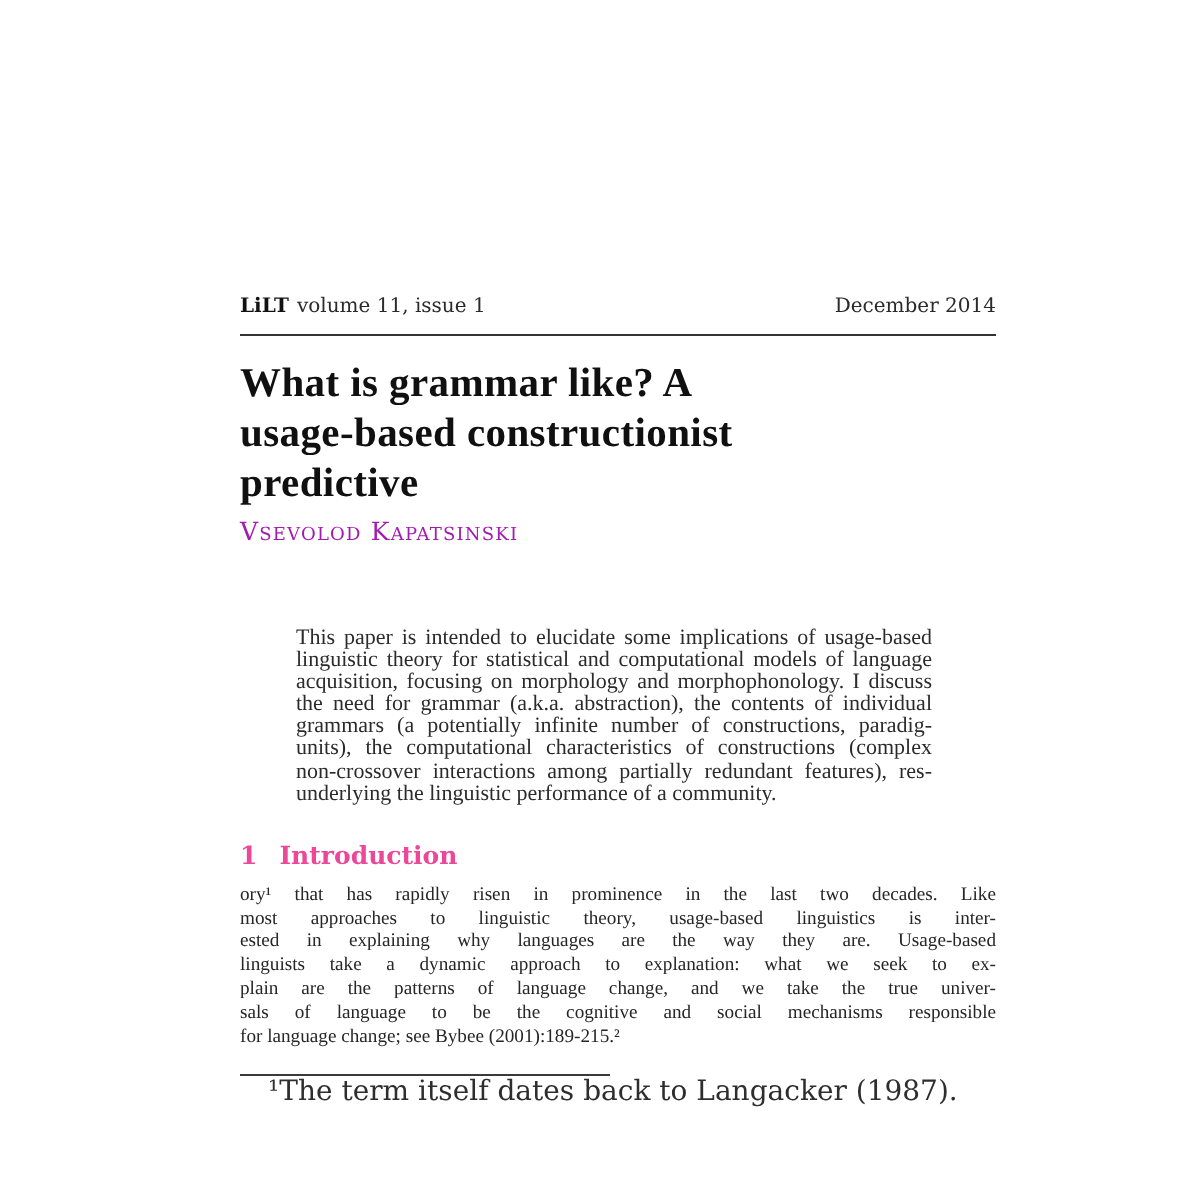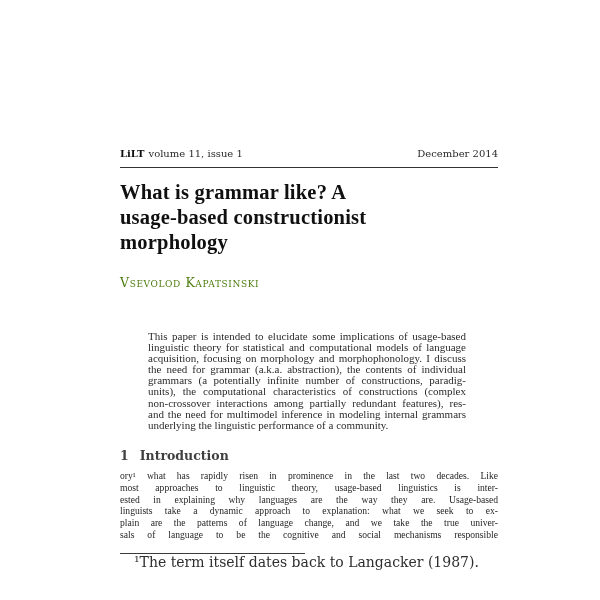--- a/index.html
+++ b/index.html
@@ -37,39 +37,39 @@
   }
   .title {
     margin: 12px 0 0 0;
     font-weight: bold;
     font-size: 20.5px;
     line-height: 25px;
     color: #101010;
     letter-spacing: 0.2px;
   }
   .author {
-    margin-top: 21px;
+    margin-top: 4px;
     font-variant: small-caps;
     font-size: 12.5px;
     line-height: 14px;
     letter-spacing: 0.6px;
-    color: #4d7c0f;
+    color: #a21caf;
   }
   .abstract {
     margin: 41px 32px 0 28px;
     font-size: 11px;
     line-height: 11.1px;
     color: #2b2b2b;
   }
   .section-heading {
     margin: 18px 0 0 0;
     font-size: 12.5px;
     line-height: 14px;
     font-weight: bold;
-    color: #404040;
+    color: #ec4899;
   }
   .section-number { margin-right: 11px; }
   .body-par {
     margin-top: 7px;
     font-size: 9.6px;
     line-height: 11.85px;
     color: #262626;
   }
   .tline { white-space: nowrap; font-family: Liberation Serif, serif; }
   .tline.just {
@@ -101,47 +101,47 @@
       <span class="journal-name">LiLT</span><span class="journal-issue">volume 11, issue 1</span>
     </div>
     <div>December 2014</div>
   </div>
 
   <div class="header-rule"></div>
 
   <h1 class="title">
       <div class="tline">What is grammar like? A</div>
       <div class="tline">usage-based constructionist</div>
-      <div class="tline">morphology</div>
+      <div class="tline">predictive</div>
     </h1>
 
   <div class="author">Vsevolod Kapatsinski</div>
 
   <div class="abstract">
       <div class="tline just">This paper is intended to elucidate some implications of usage-based</div>
       <div class="tline just">linguistic theory for statistical and computational models of language</div>
       <div class="tline just">acquisition, focusing on morphology and morphophonology. I discuss</div>
       <div class="tline just">the need for grammar (a.k.a. abstraction), the contents of individual</div>
       <div class="tline just">grammars (a potentially infinite number of constructions, paradig-</div>
       <div class="tline just">units), the computational characteristics of constructions (complex</div>
       <div class="tline just">non-crossover interactions among partially redundant features), res-</div>
-      <div class="tline just">and the need for multimodel inference in modeling internal grammars</div>
       <div class="tline">underlying the linguistic performance of a community.</div>
     </div>
 
   <h2 class="section-heading">
     <span class="section-number">1</span><span>Introduction</span>
   </h2>
 
   <div class="body-par">
-      <div class="tline just">ory¹ what has rapidly risen in prominence in the last two decades. Like</div>
+      <div class="tline just">ory¹ that has rapidly risen in prominence in the last two decades. Like</div>
       <div class="tline just">most approaches to linguistic theory, usage-based linguistics is inter-</div>
       <div class="tline just">ested in explaining why languages are the way they are. Usage-based</div>
       <div class="tline just">linguists take a dynamic approach to explanation: what we seek to ex-</div>
       <div class="tline just">plain are the patterns of language change, and we take the true univer-</div>
       <div class="tline just">sals of language to be the cognitive and social mechanisms responsible</div>
+      <div class="tline">for language change; see Bybee (2001):189-215.²</div>
     </div>
 
   <div class="footnote-rule"></div>
 
   <div class="footnote">¹The term itself dates back to Langacker (1987).</div>
 
 </div>
 
 </body></html>

